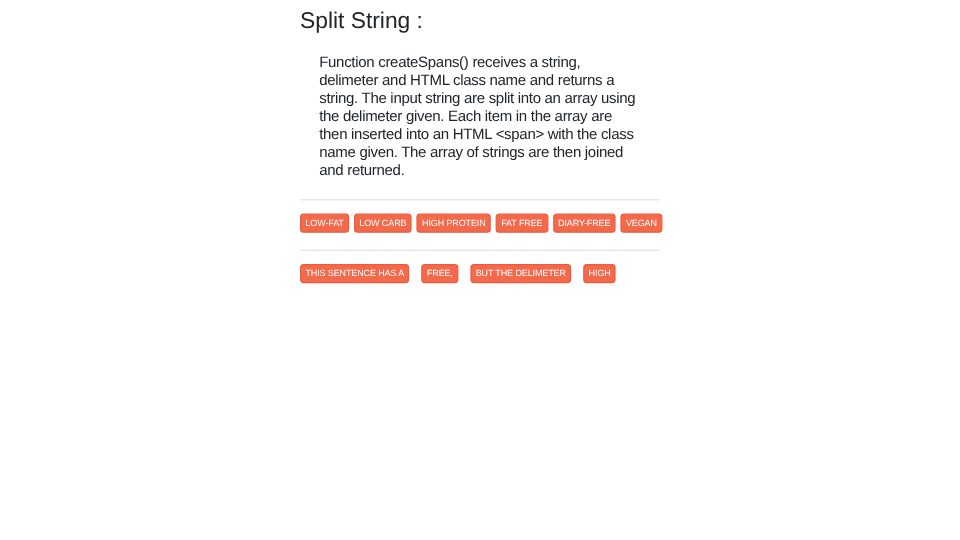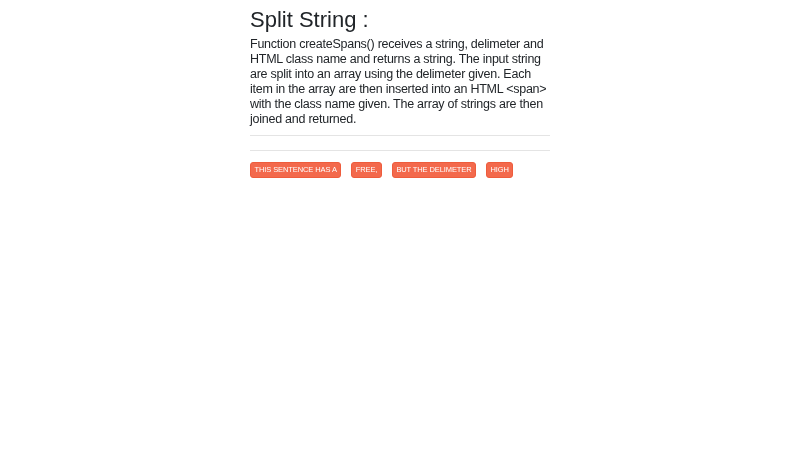--- a/index.html
+++ b/index.html
@@ -12,31 +12,31 @@
     overflow: hidden;
     font-family: "Liberation Sans", sans-serif;
     color: #212529;
   }
   .container {
     width: 300px;
     margin: 0 auto;
     padding-top: 7px;
   }
   h1.page-title {
-    font-size: 22px;
+    font-size: 19px;
     font-weight: 400;
     line-height: 1.15;
     margin: 0 0 5px 0;
     color: #212529;
   }
   p.description {
     font-size: 12.5px;
     letter-spacing: -0.25px;
     line-height: 15px;
-    margin: 0;
+    margin: 16px;
     color: #212529;
   }
   hr.divider {
     border: none;
     border-top: 1px solid #e4e4e4;
     margin: 8px 0 11px 0;
   }
   hr.divider.second {
     margin: 14px 0 11px 0;
   }
@@ -65,20 +65,28 @@
 <body>
 
 <div class="container">
 
   <h1 class="page-title">Split String :</h1>
 
   <p class="description">Function createSpans() receives a string, delimeter and HTML class name and returns a string. The input string are split into an array using the delimeter given. Each item in the array are then inserted into an HTML &lt;span&gt; with the class name given. The array of strings are then joined and returned.</p>
 
   <hr class="divider">
 
+  <div class="tag-row nowrap">
+    <span class="tag">LOW-FAT</span>
+    <span class="tag">LOW CARB</span>
+    <span class="tag">HIGH PROTEIN</span>
+    <span class="tag">FAT FREE</span>
+    <span class="tag">DIARY-FREE</span>
+    <span class="tag">VEGAN</span>
+  </div>
 
   <hr class="divider second">
 
   <div class="tag-row wrap">
     <span class="tag">THIS SENTENCE HAS A</span>
     <span class="tag">FREE,</span>
     <span class="tag">BUT THE DELIMETER</span>
     <span class="tag">HIGH</span>
   </div>
 

